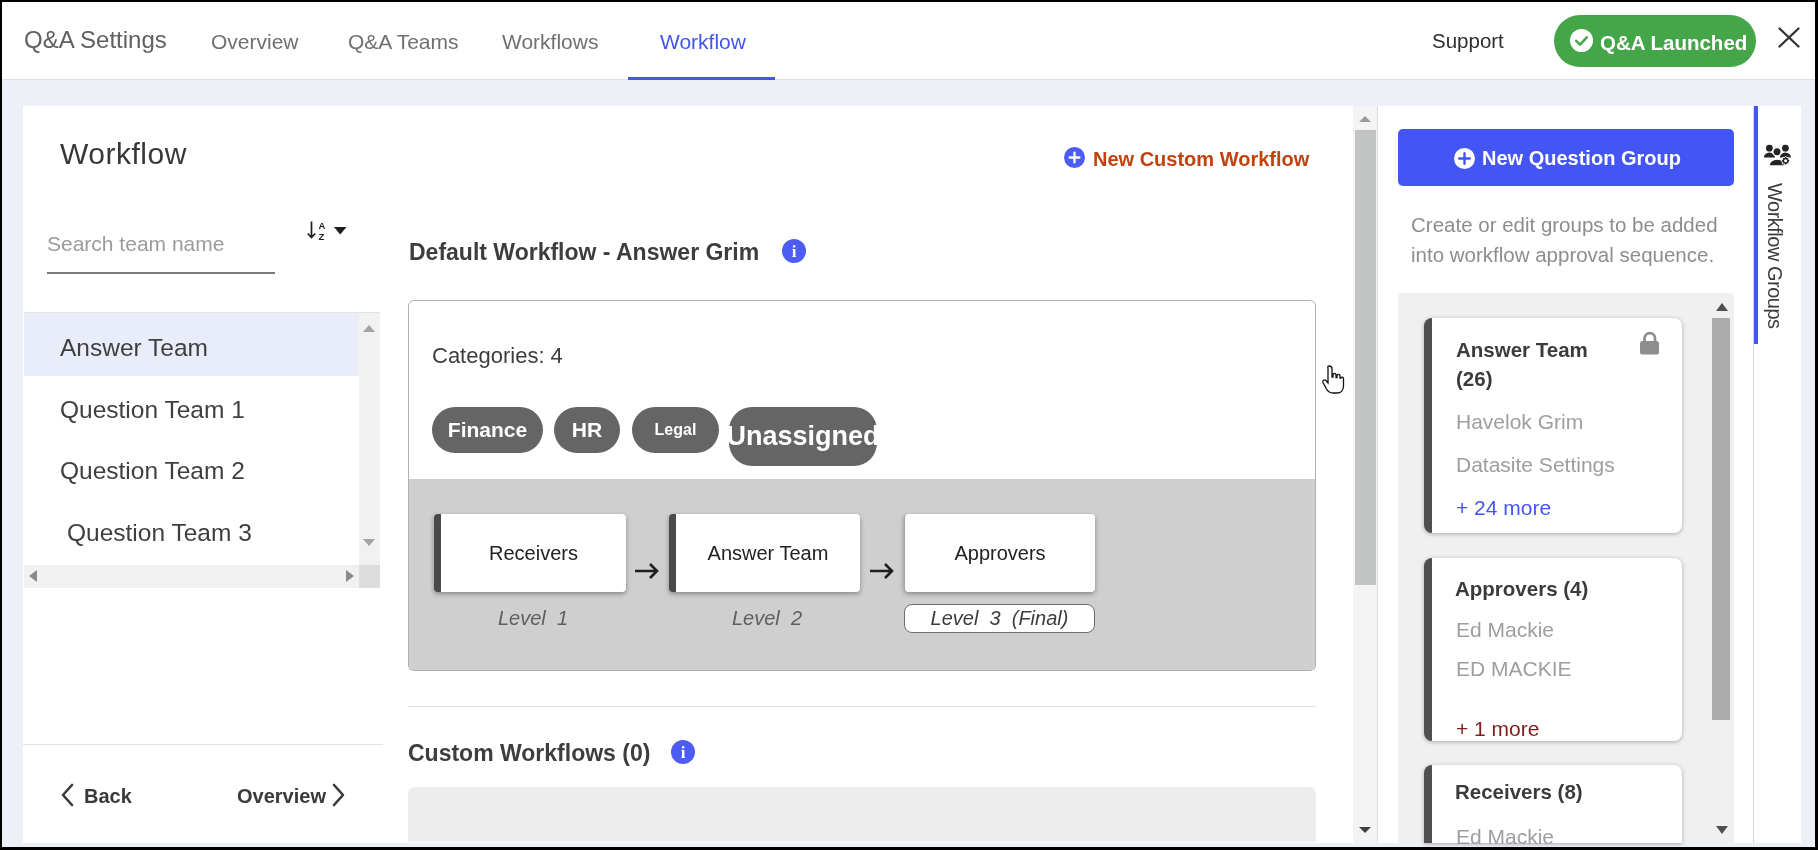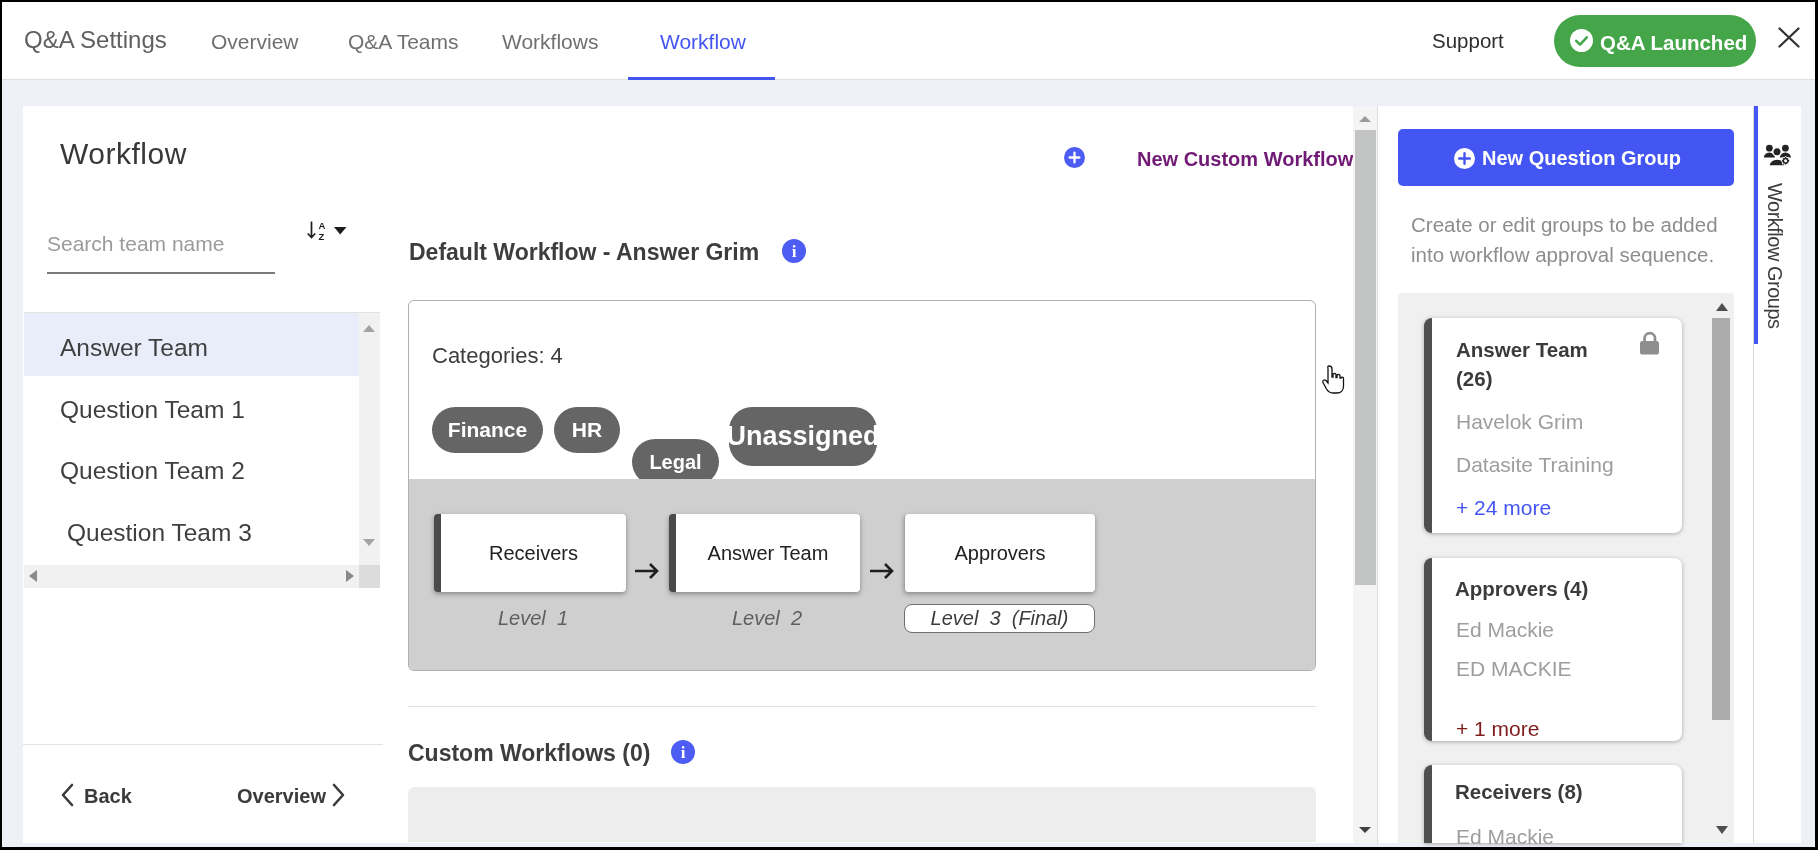--- a/index.html
+++ b/index.html
@@ -68,33 +68,33 @@
   <svg class="abs" style="left:331px;top:783px;" width="16" height="24" viewBox="0 0 16 24">
     <path d="M3 2 L12 12 L3 22" stroke="#3a3a3a" stroke-width="2.6" fill="none" stroke-linecap="round" stroke-linejoin="round"></path>
   </svg>
 
   <div class="abs" style="left:383px;top:106px;width:1418px;height:737px;background:#fff;"></div>
 
   <svg class="abs" style="left:1064px;top:147px;" width="21" height="21" viewBox="0 0 21 21">
     <circle cx="10.5" cy="10.5" r="10.5" fill="#4d5cf3"></circle>
     <path d="M10.5 5.6 L10.5 15.4 M5.6 10.5 L15.4 10.5" stroke="#fff" stroke-width="2.3" stroke-linecap="round"></path>
   </svg>
-  <div class="txt" style="left:1093px;top:149px;font-size:20px;color:#701a75;font-weight:600;margin-left:44px;">New Custom Workflow</div>
+  <div class="txt" style="left:1093px;top:149px;font-size:20px;color:#c2410c;font-weight:600;">New Custom Workflow</div>
 
   <div class="txt" style="left:409px;top:241px;font-size:23px;color:#3d3d3d;font-weight:700;">Default Workflow - Answer Grim</div>
   <svg class="abs" style="left:782px;top:239px;" width="24" height="24" viewBox="0 0 24 24">
     <circle cx="12" cy="12" r="12" fill="#4d5cf3"></circle>
     <text x="12" y="18.2" text-anchor="middle" font-family="Liberation Serif" font-weight="700" font-size="17" fill="#fff">i</text>
   </svg>
 
   <div class="abs" style="left:408px;top:300px;width:908px;height:371px;border:1px solid #b0b0b0;border-radius:6px;background:#fff;"></div>
   <div class="txt" style="left:432px;top:345px;font-size:22px;color:#3d3d3d;">Categories: 4</div>
   <div class="abs" style="left:432px;top:407px;width:111px;height:46px;background:#666565;border-radius:23px;color:#fff;font-weight:700;font-size:21px;display:flex;align-items:center;justify-content:center;">Finance</div>
   <div class="abs" style="left:554px;top:407px;width:66px;height:46px;background:#666565;border-radius:23px;color:#fff;font-weight:700;font-size:21px;display:flex;align-items:center;justify-content:center;">HR</div>
-  <div class="abs" style="left:632px;top:407px;width:87px;height:46px;background:#666565;border-radius:23px;color:#fff;font-weight:700;font-size:20px;display:flex;align-items:center;justify-content:center;margin-top:32px;">Legal</div>
+  <div class="abs" style="left:632px;top:407px;width:87px;height:46px;background:#666565;border-radius:23px;color:#fff;font-weight:700;font-size:16px;display:flex;align-items:center;justify-content:center;">Legal</div>
   <div class="abs" style="left:729px;top:407px;width:148px;height:59px;background:#666565;border-radius:23px;color:#fff;font-weight:700;font-size:27px;display:flex;align-items:center;justify-content:center;">Unassigned</div>
 
   <div class="abs" style="left:409px;top:479px;width:906px;height:191px;background:#cfcfcf;"></div>
   <div class="abs" style="left:434px;top:514px;width:192px;height:78px;background:#fff;border-left:7px solid #4a4a4a;border-radius:4px;box-shadow:0 2px 5px rgba(0,0,0,0.35);display:flex;align-items:center;justify-content:center;font-size:20px;color:#222;font-weight:500;">Receivers</div>
   <div class="abs" style="left:669px;top:514px;width:191px;height:78px;background:#fff;border-left:7px solid #4a4a4a;border-radius:4px;box-shadow:0 2px 5px rgba(0,0,0,0.35);display:flex;align-items:center;justify-content:center;font-size:20px;color:#222;font-weight:500;">Answer Team</div>
   <div class="abs" style="left:904px;top:514px;width:191px;height:78px;background:#fff;border-left:1px solid #a3a3a3;border-radius:4px;box-shadow:0 2px 5px rgba(0,0,0,0.35);display:flex;align-items:center;justify-content:center;font-size:20px;color:#222;font-weight:500;">Approvers</div>
   <svg class="abs" style="left:633px;top:560px;" width="28" height="22" viewBox="0 0 28 22">
     <path d="M2 11 L24 11 M17 4 L24 11 L17 18" stroke="#1f1f1f" stroke-width="2.6" fill="none"></path>
   </svg>
   <svg class="abs" style="left:868px;top:560px;" width="28" height="22" viewBox="0 0 28 22">
@@ -138,21 +138,21 @@
   <div class="abs" style="left:1716px;top:826px;width:0;height:0;border:6px solid transparent;border-top:8px solid #4f4f4f;border-bottom:none;"></div>
 
   <div class="abs" style="left:1424px;top:318px;width:258px;height:215px;background:#fff;border-left:8px solid #4f4f4f;border-radius:8px;box-shadow:0 1px 4px rgba(0,0,0,0.3);"></div>
   <div class="txt" style="left:1456px;top:340px;font-size:20.5px;color:#3b3b3b;font-weight:700;">Answer Team</div>
   <div class="txt" style="left:1456px;top:369px;font-size:20.5px;color:#3b3b3b;font-weight:700;">(26)</div>
   <svg class="abs" style="left:1639px;top:330px;" width="22" height="25" viewBox="0 0 22 25">
     <rect x="1" y="11" width="19" height="13.5" rx="2.6" fill="#8e8e8e"></rect>
     <path d="M5.6 11 L5.6 8.2 a5.2 5 0 0 1 10.4 0 L16 11" stroke="#8e8e8e" stroke-width="2.7" fill="none"></path>
   </svg>
   <div class="txt" style="left:1456px;top:411px;font-size:21px;color:#9e9e9e;">Havelok Grim</div>
-  <div class="txt" style="left:1456px;top:454px;font-size:21px;color:#9e9e9e;">Datasite Training</div>
+  <div class="txt" style="left:1456px;top:454px;font-size:21px;color:#9e9e9e;">Datasite Settings</div>
   <div class="txt" style="left:1456px;top:497px;font-size:21px;color:#4355f2;">+ 24 more</div>
 
   <div class="abs" style="left:1424px;top:558px;width:258px;height:183px;background:#fff;border-left:8px solid #4f4f4f;border-radius:8px;box-shadow:0 1px 4px rgba(0,0,0,0.3);"></div>
   <div class="txt" style="left:1455px;top:579px;font-size:20.5px;color:#3b3b3b;font-weight:700;">Approvers (4)</div>
   <div class="txt" style="left:1456px;top:619px;font-size:21px;color:#9e9e9e;">Ed Mackie</div>
   <div class="txt" style="left:1456px;top:658px;font-size:21px;color:#9e9e9e;">ED MACKIE</div>
   <div class="txt" style="left:1456px;top:718px;font-size:21px;color:#7f1d1d;">+ 1 more</div>
 
   <div class="abs" style="left:1424px;top:765px;width:258px;height:78px;background:#fff;border-left:8px solid #4f4f4f;border-radius:8px 8px 0 0;box-shadow:0 1px 4px rgba(0,0,0,0.3);"></div>
   <div class="txt" style="left:1455px;top:782px;font-size:20.5px;color:#3b3b3b;font-weight:700;">Receivers (8)</div>

